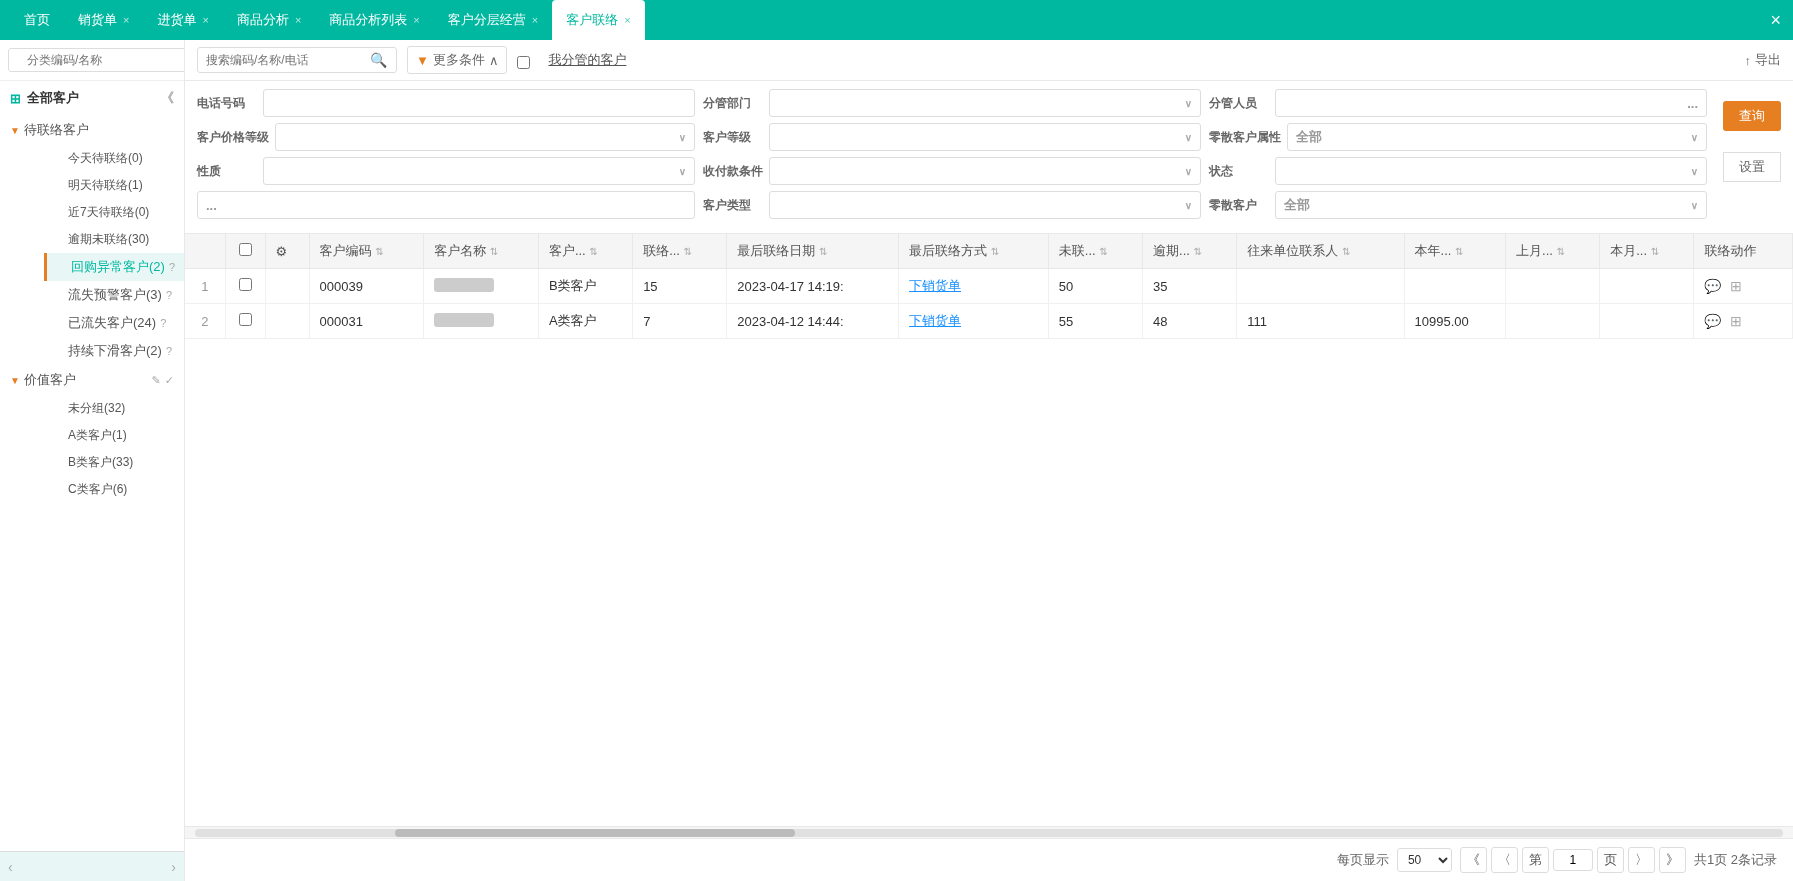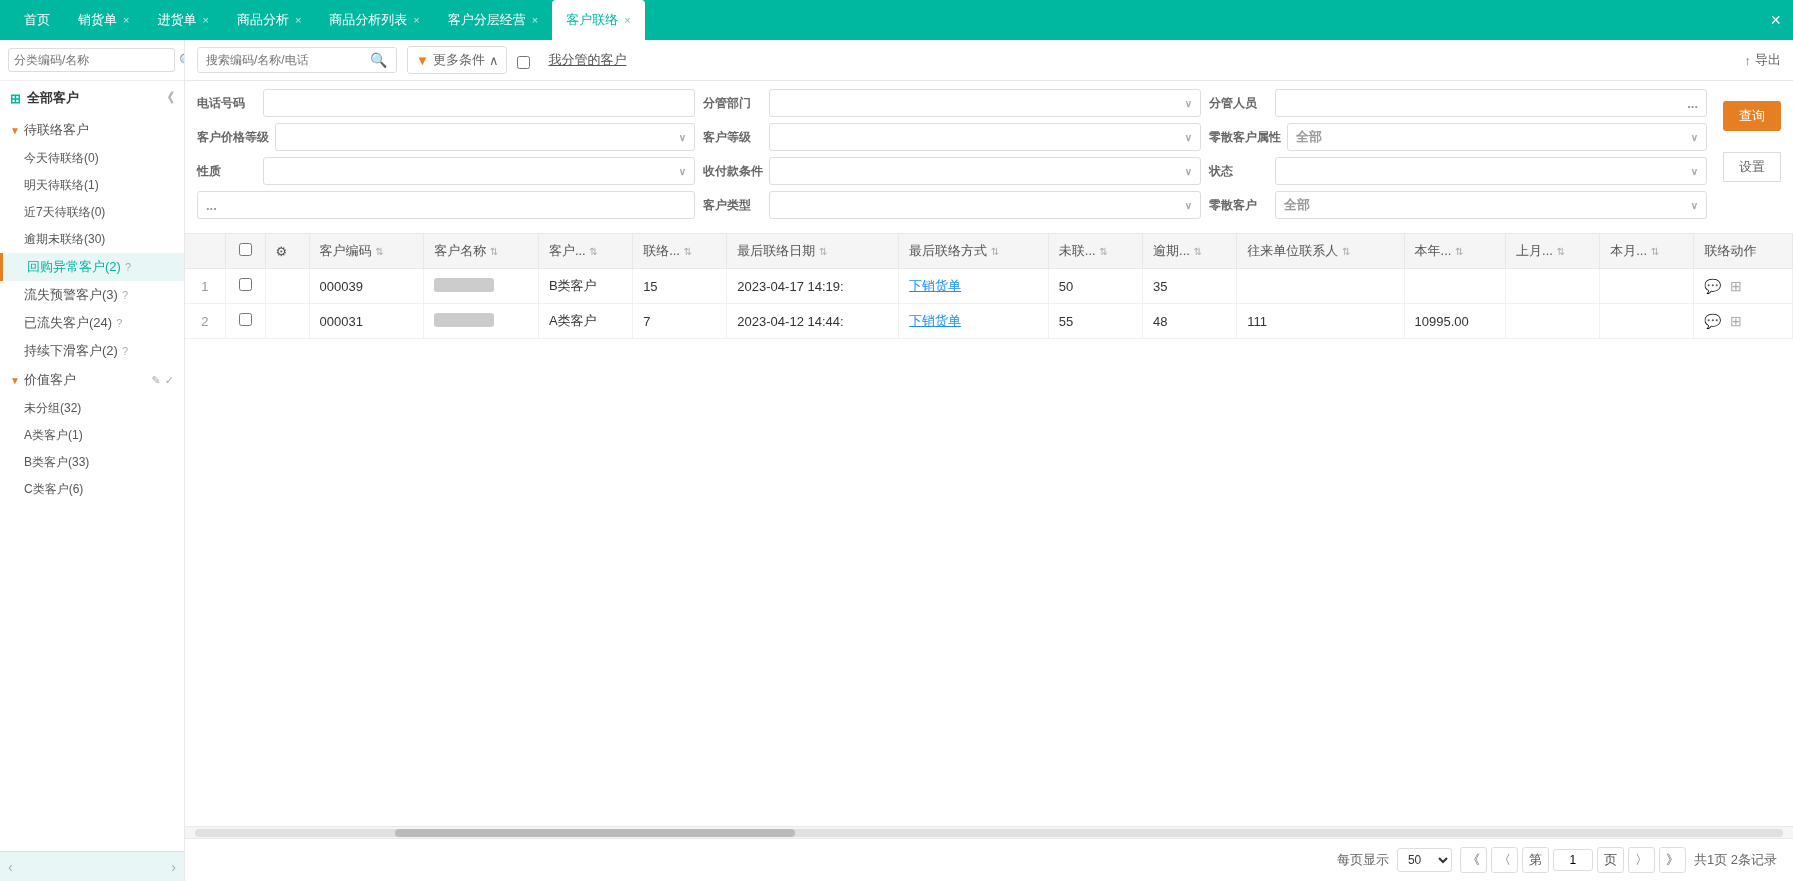--- a/index.html
+++ b/index.html
@@ -31,40 +31,41 @@
 
     
     .sidebar {
       width: 185px; background: #fff; border-right: 1px solid #e8e8e8;
       display: flex; flex-direction: column; overflow: hidden; flex-shrink: 0;
     }
     .sidebar-search {
       display: flex; align-items: center; padding: 8px; border-bottom: 1px solid #f0f0f0;
     }
     .sidebar-search input {
-      flex: 1; border: 1px solid #ddd; border-radius: 3px; padding: 4px 5px;
+      flex: 1; border: 1px solid #ddd; border-radius: 3px; padding: 4px 18px;
       font-size: 12px; outline: none; color: #666;
     }
     .sidebar-search .search-icon-btn {
       background: none; border: none; cursor: pointer; color: #999; padding: 0 4px;
     }
     .sidebar-section-title {
       display: flex; align-items: center; padding: 8px 10px; font-weight: bold;
       color: #333; font-size: 13px;
     }
     .sidebar-section-title .icon-grid { margin-right: 6px; color: #00b8a0; }
     .sidebar-section-title .collapse-btn { margin-left: auto; color: #aaa; cursor: pointer; }
     .sidebar-group-title {
       display: flex; align-items: center; padding: 6px 10px; color: #555;
       font-size: 12px; cursor: pointer;
     }
     .sidebar-group-title .triangle { margin-right: 4px; color: #e67e22; font-size: 10px; }
     .sidebar-item {
       padding: 5px 10px 5px 24px; font-size: 12px; color: #555; cursor: pointer;
       white-space: nowrap;
+      margin-left: 44px;
     }
     .sidebar-item.active {
       background: #e8f7f5; color: #00b8a0; border-left: 3px solid #e67e22;
     }
     .sidebar-tooltip {
       position: absolute; left: 30px; top: 262px; background: #fff;
       border: 1px solid #ddd; border-radius: 4px; padding: 8px 12px;
       font-size: 12px; color: #555; width: 310px; z-index: 100;
       box-shadow: 0 2px 8px rgba(0,0,0,0.15);
     }

